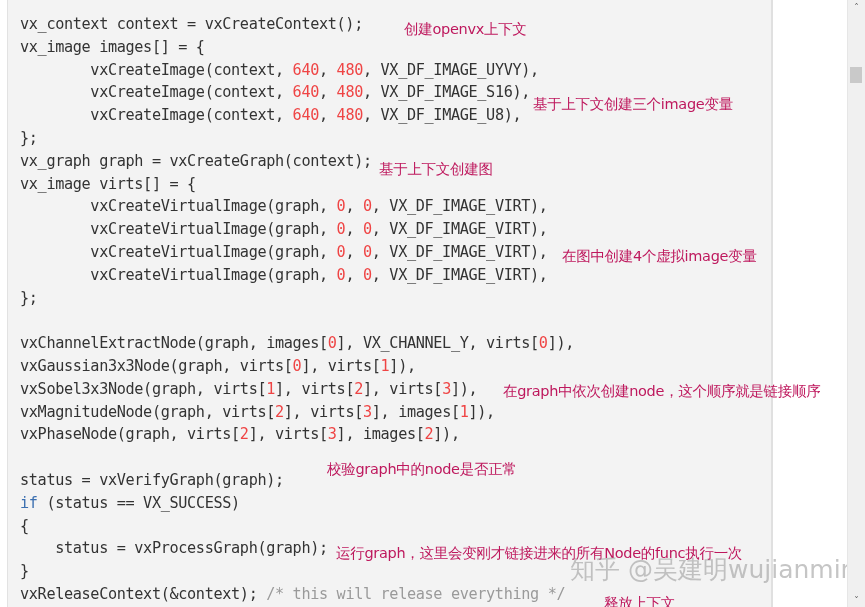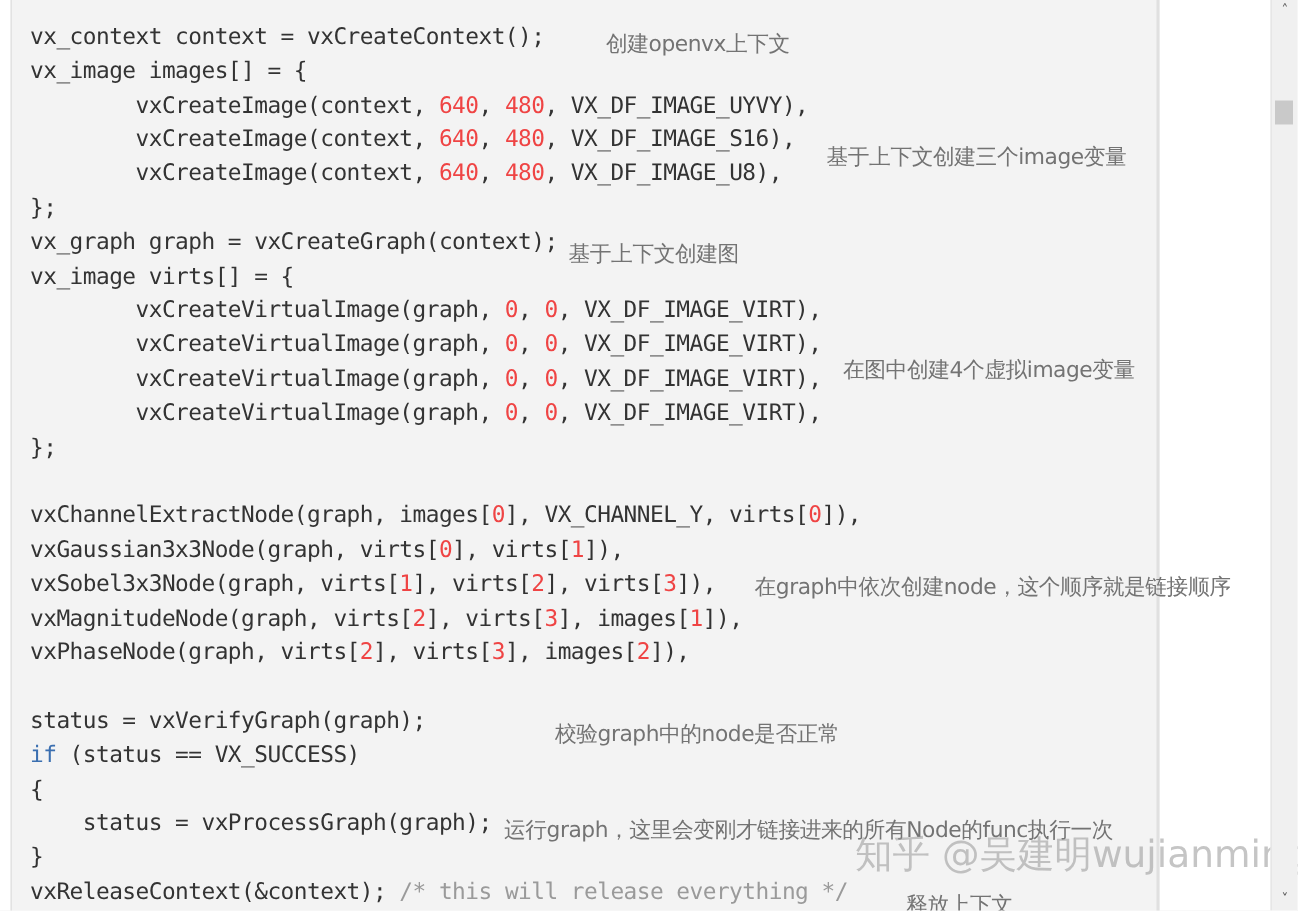--- a/index.html
+++ b/index.html
@@ -17,21 +17,21 @@
   .code {
     position:absolute; left:20px; top:13px;
     font-size:15.2px; line-height:22.8px; color:#333333;
     white-space:pre; letter-spacing:-0.35px;
   }
   .line { height:22.8px; display:block; }
   .num { color:#ef4444; }
   .kw { color:#3b6fb0; }
   .cm { color:#9a9a9a;margin-top:16px; }
   .ann {
-    position:absolute; color:#737373;
+    position:absolute; color:#be185d;
     font-family:"DejaVu Sans","Liberation Sans",sans-serif;
     font-size:14.5px; white-space:nowrap; letter-spacing:-0.3px;
   }
   .watermark {
     position:absolute; left:570px; top:553px;
     font-family:"DejaVu Sans","Liberation Sans",sans-serif;
     font-size:25px; color:rgba(150,150,150,0.55); white-space:nowrap;
     letter-spacing:0px;
   }
   .scrollbar {
@@ -50,25 +50,25 @@
     background:#c9c9c9;
   }
 </style>
 </head>
 <body>
 
 <div class="code-panel"></div>
 <div class="code" id="code"><span class="line"><span>vx_context context = vxCreateContext();</span></span><span class="line"><span>vx_image images[] = {</span></span><span class="line"><span>        vxCreateImage(context, </span><span class="num">640</span><span>, </span><span class="num">480</span><span>, VX_DF_IMAGE_UYVY),</span></span><span class="line"><span>        vxCreateImage(context, </span><span class="num">640</span><span>, </span><span class="num">480</span><span>, VX_DF_IMAGE_S16),</span></span><span class="line"><span>        vxCreateImage(context, </span><span class="num">640</span><span>, </span><span class="num">480</span><span>, VX_DF_IMAGE_U8),</span></span><span class="line"><span>};</span></span><span class="line"><span>vx_graph graph = vxCreateGraph(context);</span></span><span class="line"><span>vx_image virts[] = {</span></span><span class="line"><span>        vxCreateVirtualImage(graph, </span><span class="num">0</span><span>, </span><span class="num">0</span><span>, VX_DF_IMAGE_VIRT),</span></span><span class="line"><span>        vxCreateVirtualImage(graph, </span><span class="num">0</span><span>, </span><span class="num">0</span><span>, VX_DF_IMAGE_VIRT),</span></span><span class="line"><span>        vxCreateVirtualImage(graph, </span><span class="num">0</span><span>, </span><span class="num">0</span><span>, VX_DF_IMAGE_VIRT),</span></span><span class="line"><span>        vxCreateVirtualImage(graph, </span><span class="num">0</span><span>, </span><span class="num">0</span><span>, VX_DF_IMAGE_VIRT),</span></span><span class="line"><span>};</span></span><span class="line">&nbsp;</span><span class="line"><span>vxChannelExtractNode(graph, images[</span><span class="num">0</span><span>], VX_CHANNEL_Y, virts[</span><span class="num">0</span><span>]),</span></span><span class="line"><span>vxGaussian3x3Node(graph, virts[</span><span class="num">0</span><span>], virts[</span><span class="num">1</span><span>]),</span></span><span class="line"><span>vxSobel3x3Node(graph, virts[</span><span class="num">1</span><span>], virts[</span><span class="num">2</span><span>], virts[</span><span class="num">3</span><span>]),</span></span><span class="line"><span>vxMagnitudeNode(graph, virts[</span><span class="num">2</span><span>], virts[</span><span class="num">3</span><span>], images[</span><span class="num">1</span><span>]),</span></span><span class="line"><span>vxPhaseNode(graph, virts[</span><span class="num">2</span><span>], virts[</span><span class="num">3</span><span>], images[</span><span class="num">2</span><span>]),</span></span><span class="line">&nbsp;</span><span class="line"><span>status = vxVerifyGraph(graph);</span></span><span class="line"><span class="kw">if</span><span> (status == VX_SUCCESS)</span></span><span class="line"><span>{</span></span><span class="line"><span>    status = vxProcessGraph(graph);</span></span><span class="line"><span>}</span></span><span class="line"><span>vxReleaseContext(&amp;context); </span><span class="cm">/* this will release everything */</span></span></div>
 <div id="annotations">
     <div class="ann" style="left: 404px; top: 20px;">创建openvx上下文</div>
-    <div class="ann" style="left: 533px; top: 95px; margin-left: 18px;">基于上下文创建三个image变量</div>
+    <div class="ann" style="left: 533px; top: 95px;">基于上下文创建三个image变量</div>
     <div class="ann" style="left: 379px; top: 160px;">基于上下文创建图</div>
-    <div class="ann" style="left: 562px; top: 237px;">在图中创建4个虚拟image变量</div>
+    <div class="ann" style="left: 562px; top: 247px;">在图中创建4个虚拟image变量</div>
     <div class="ann" style="left: 503px; top: 382px;">在graph中依次创建node，这个顺序就是链接顺序</div>
-    <div class="ann" style="left: 327px; top: 480px; margin-left: 43px;">校验graph中的node是否正常</div>
+    <div class="ann" style="left: 327px; top: 460px;">校验graph中的node是否正常</div>
     <div class="ann" style="left: 336px; top: 544px;">运行graph，这里会变刚才链接进来的所有Node的func执行一次</div>
     <div class="ann" style="left: 570px; top: 594px; margin-left: 34px;">释放上下文</div>
   </div>
 <div class="watermark">知乎 @吴建明wujianming</div>
 
 <div class="scrollbar">
   <div class="scroll-up">˄</div>
   <div class="scroll-thumb"></div>
   <div class="scroll-down">˅</div>
 </div>

